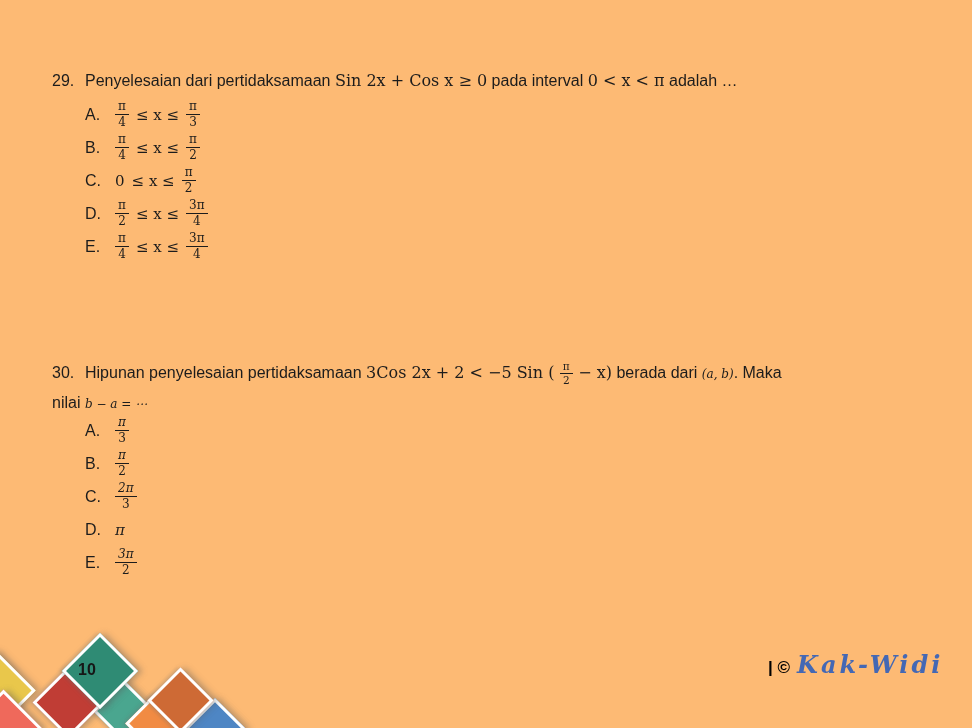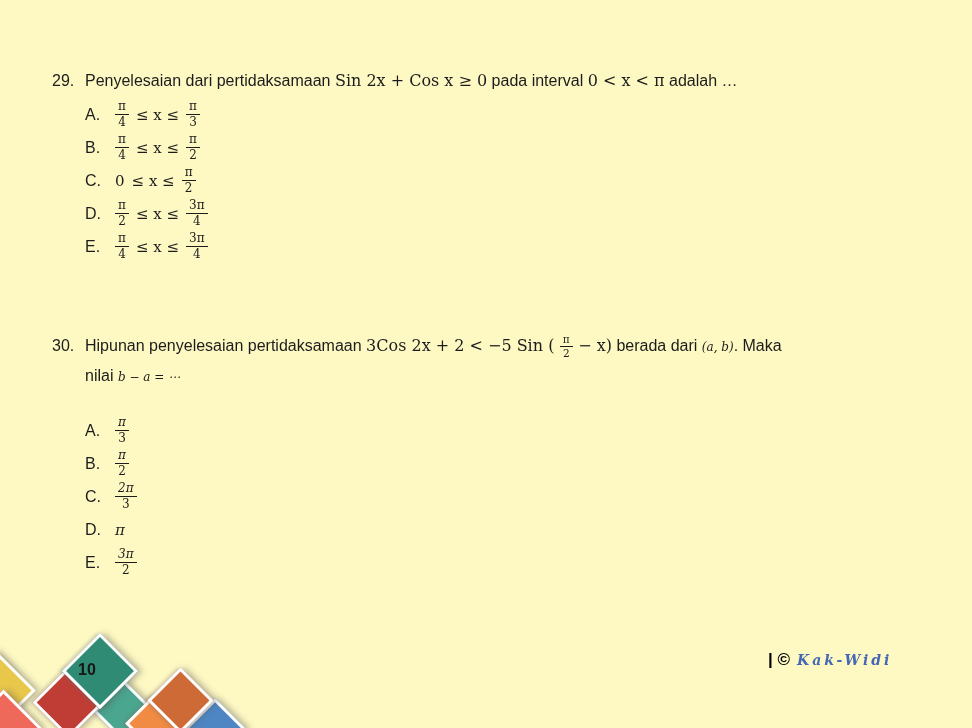--- a/index.html
+++ b/index.html
@@ -1,27 +1,27 @@
 <!DOCTYPE html>
 <html><head>
 <meta charset="utf-8">
 <style>
   html,body{margin:0;padding:0;background:#fff;}
-  .page{position:relative;width:972px;height:728px;background:#fef9c3;overflow:hidden;
+  .page{position:relative;width:972px;height:728px;background:#fdba74;overflow:hidden;
         font-family:"Liberation Sans",sans-serif;color:#1c1c1c;}
 
   
   .stem{position:absolute;left:52px;white-space:nowrap;line-height:26px;font-size:16px;}
   .qnum{display:inline-block;width:33px;font-size:16px;}
   .t{font-family:"Liberation Sans",sans-serif;font-size:16px;}
   .m{font-family:"DejaVu Serif","Liberation Serif",serif;font-size:16px;}
   .mi{font-family:"DejaVu Serif","Liberation Serif",serif;font-style:italic;font-size:12px;}
   #q29-stem{top:68px;}
-  #q30-stem{top:333px;}
-  #q30-line2{margin-left:33px;margin-top:3px;}
+  #q30-stem{top:360px;}
+  #q30-line2{margin-top:3px;}
 
   
   .opts{position:absolute;left:85px;}
   #q29-opts{top:98px;}
   #q30-opts{top:414px;}
   .opt{display:flex;align-items:center;height:33px;}
   .opt .lab{width:30px;font-size:16px;}
   .opt .math{display:flex;align-items:center;gap:7px;}
   .rel,.plain{font-family:"DejaVu Serif","Liberation Serif",serif;font-size:15px;}
   .pi-it{font-style:italic;}
@@ -36,21 +36,21 @@
   
   .corner{position:absolute;left:0;top:588px;width:330px;height:140px;overflow:hidden;}
   .dm{position:absolute;transform:rotate(45deg);border:3px solid #fff;
       box-shadow:3px -3px 6px rgba(90,90,90,.42), -2px 2px 4px rgba(120,120,120,.28);}
   .page-num{position:absolute;left:70px;top:73px;width:34px;z-index:9;text-align:center;
             font-weight:bold;font-size:16px;color:#161616;}
 
   .brand-line{position:absolute;left:768px;top:650px;display:flex;align-items:baseline;gap:7px;}
   .copy{font-weight:bold;font-size:17px;color:#000;}
   .brand{font-family:"DejaVu Serif","Liberation Serif",serif;font-style:italic;font-weight:600;
-         font-size:14px;letter-spacing:3px;text-align:right;}
+         font-size:24px;letter-spacing:3px;text-align:right;}
 </style>
 </head>
 <body>
 
 <div class="page">
 
   <div class="stem" id="q29-stem">
     <span class="qnum">29.</span><span class="t">Penyelesaian dari pertidaksamaan</span>
     <span class="m">Sin 2x + Cos x ≥ 0</span>
     <span class="t">pada interval</span>

